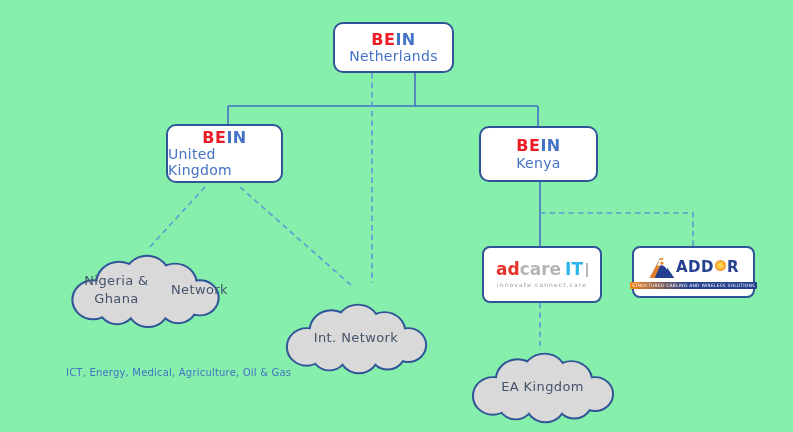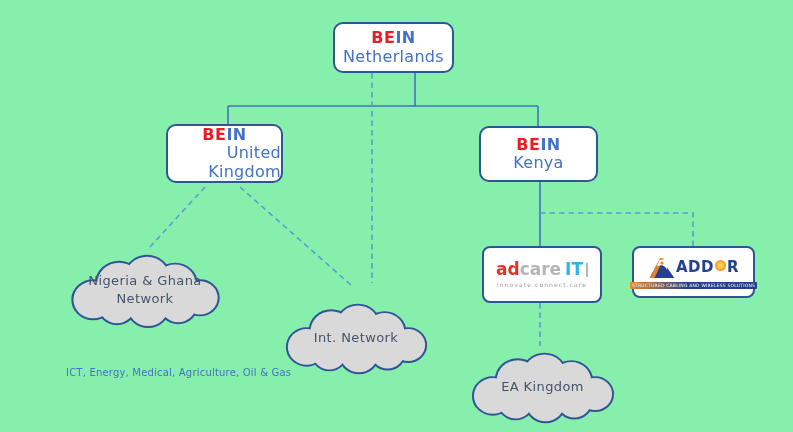--- a/index.html
+++ b/index.html
@@ -5,21 +5,21 @@
   html,body{margin:0;padding:0;background:#fff;}
   #canvas{position:relative;width:793px;height:432px;background:#86efac;overflow:hidden;
           font-family:"DejaVu Sans","Liberation Sans",sans-serif;padding-left:40px;}
   svg.connectors{position:absolute;left:0;top:0;z-index:1;pointer-events:none;}
 
   .node{position:absolute;z-index:2;background:#fff;border:2px solid #2F5597;border-radius:10px;
         display:flex;flex-direction:column;align-items:center;justify-content:center;box-sizing:border-box;}
   .brand{font-size:16px;font-weight:bold;letter-spacing:.5px;line-height:1.1;}
   .brand .be{color:#ED1C24;}
   .brand .in{color:#4472C4;}
-  .country{font-size:16px;color:#4472C4;margin-top:0;letter-spacing:.3px;text-align:right;}
+  .country{font-size:14px;color:#4472C4;margin-top:0;letter-spacing:.3px;}
 
   #box-nl{left:333px;top:22px;width:121px;height:51px;}
   #box-uk{left:166px;top:124px;width:117px;height:59px;}
   #box-ke{left:479px;top:126px;width:119px;height:56px;}
   #box-adcare{left:482px;top:246px;width:120px;height:57px;border-radius:8px;}
   #box-addor{left:632px;top:246px;width:123px;height:52px;border-radius:8px;}
 
   
   .adcare-row{display:flex;align-items:center;line-height:1;}
   .adcare-ad{font-size:17px;font-weight:bold;color:#E63229;}
@@ -33,21 +33,21 @@
   .addor-name{font-size:15px;font-weight:bold;color:#24408E;letter-spacing:.5px;display:flex;align-items:flex-start;}
   .addor-sun{display:inline-block;width:11px;height:11px;border-radius:50%;
              background:radial-gradient(circle,#FFD34D 25%,#F6881F 75%);margin:0 1px;}
   .addor-tagline{font-size:4.5px;color:#fff;letter-spacing:.2px;margin-top:2px;white-space:nowrap;
                  background:linear-gradient(90deg,#F6881F,#24408E 45%);padding:1px 2px;border-radius:1px;}
 
   
   .cloud{position:absolute;z-index:2;}
   .cloud svg{position:absolute;left:0;top:0;}
   .cloud .cloud-label{position:absolute;left:0;top:0;width:100%;height:100%;display:flex;
-        flex-direction:column;align-items:center;justify-content:center;
+        flex-direction:row;align-items:center;justify-content:center;
         font-size:13px;color:#44546A;letter-spacing:.4px;text-align:center;line-height:1.35;}
   #cloud-ng{left:62px;top:249px;width:166px;height:82px;}
   #cloud-int{left:277px;top:298px;width:158px;height:79px;}
   #cloud-ea{left:463px;top:347px;width:159px;height:79px;}
 
   
   #footer{position:absolute;left:66px;top:364px;z-index:2;}
   #footer .heading{font-size:13.5px;font-weight:bold;color:#2E5395;letter-spacing:.2px;}
   #footer .sectors{font-size:10px;color:#4472C4;margin-top:3px;letter-spacing:.2px;}
 </style>

